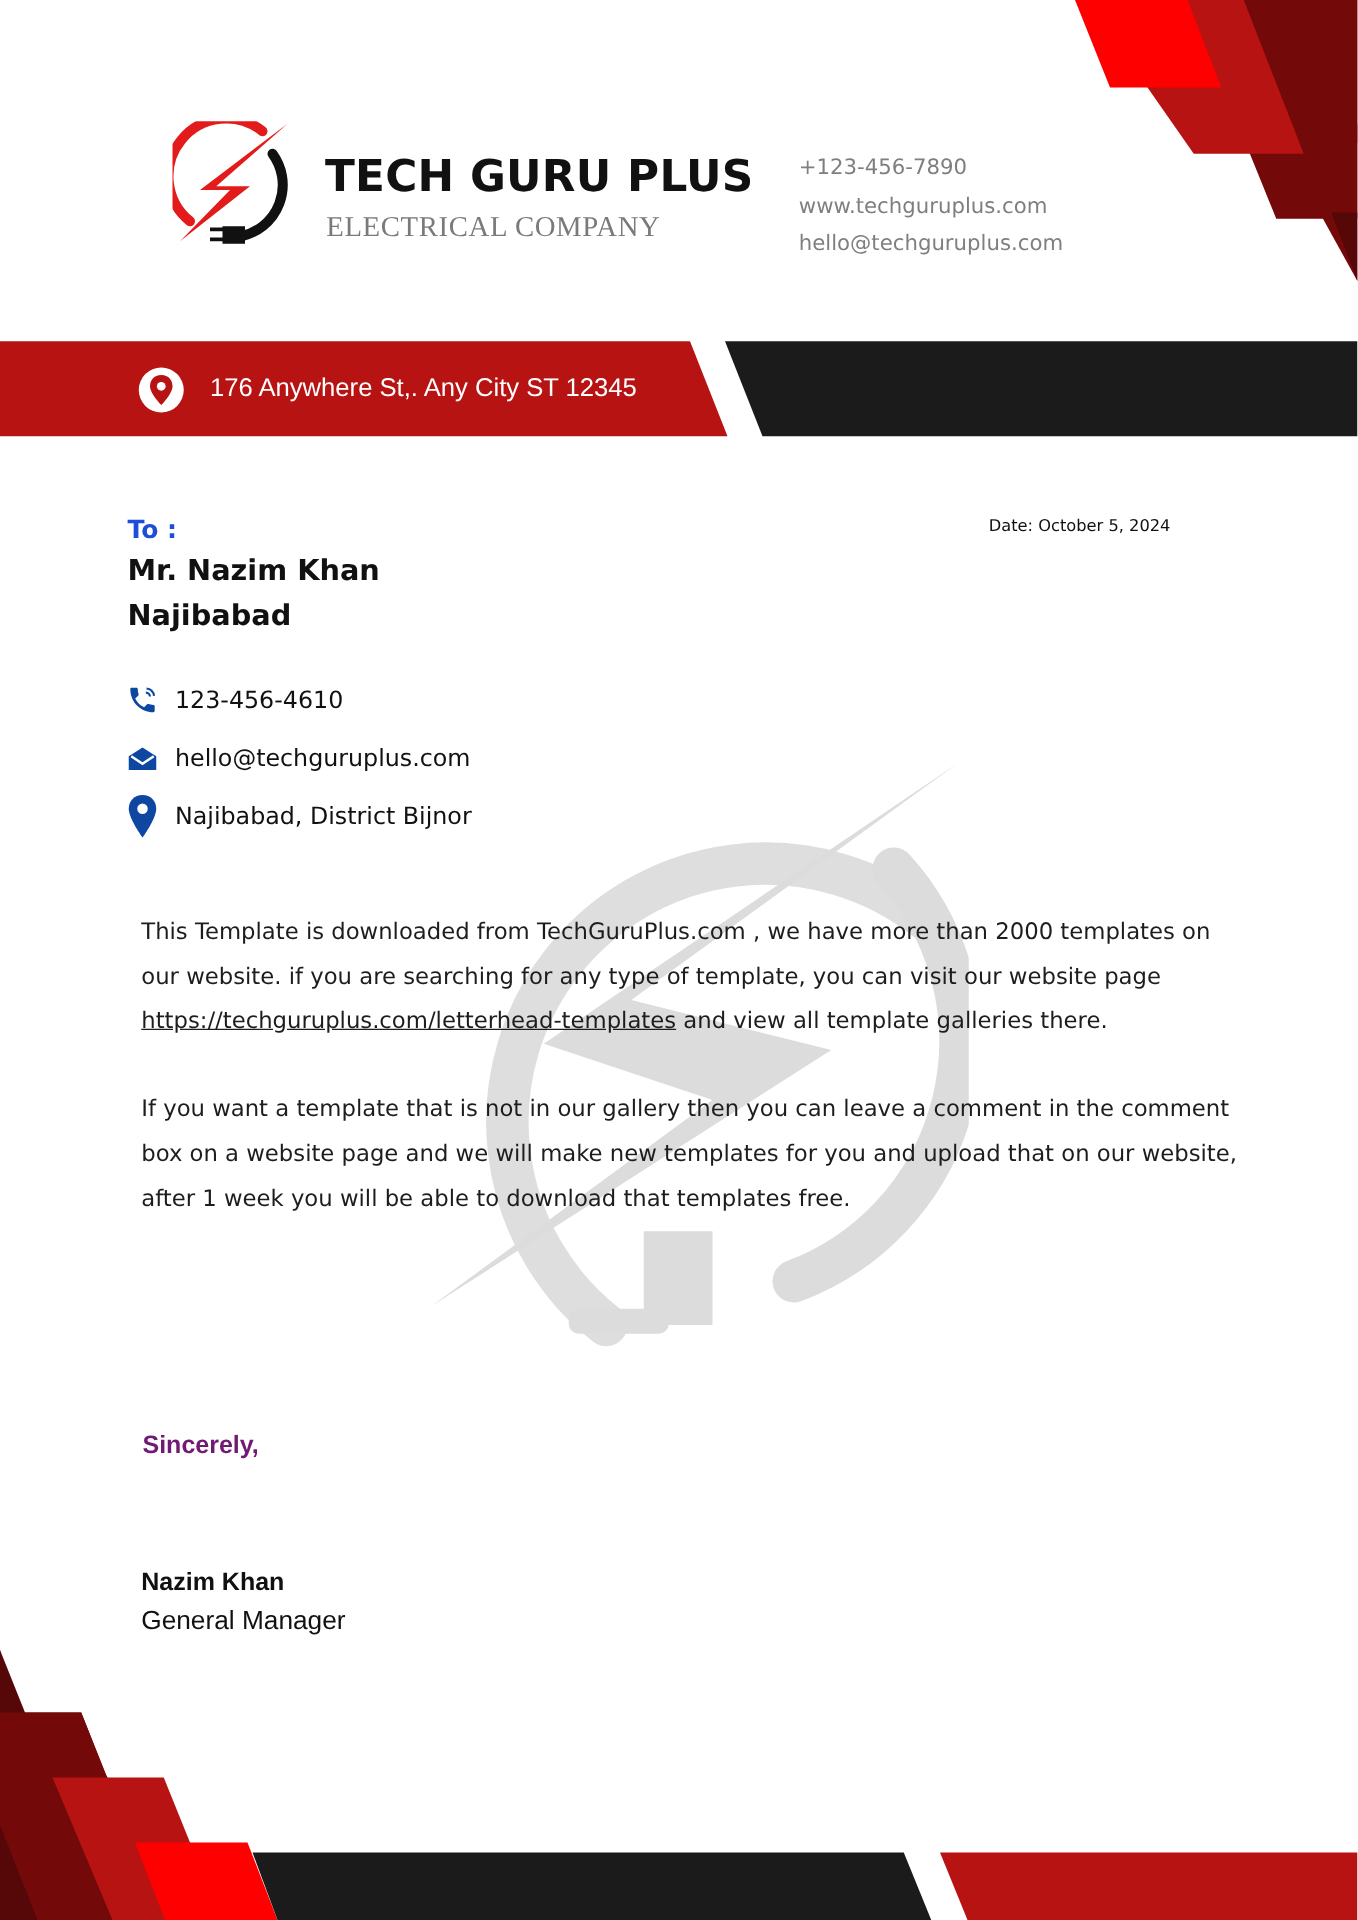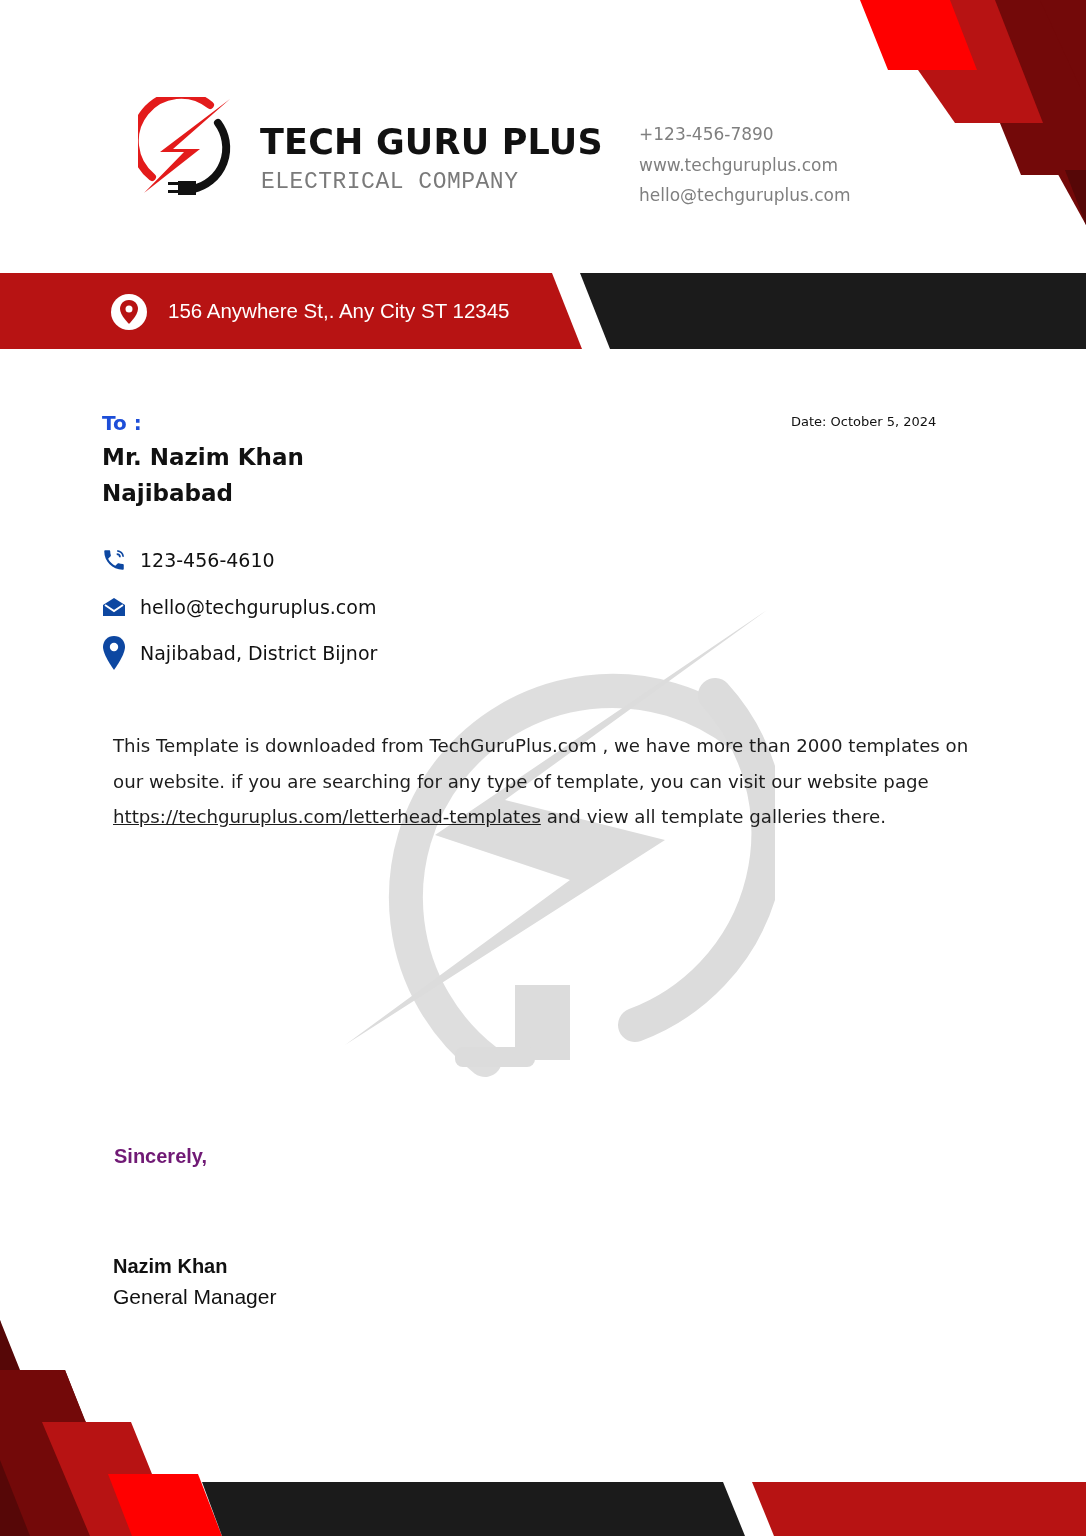--- a/index.html
+++ b/index.html
@@ -13,21 +13,21 @@
     svg.deco { position: absolute; left: 0; top: 0; }
 
     
     .logo-icon { left: 138px; top: 97px; width: 100px; height: 102px; }
     .brand-title {
       left: 260px; top: 122px; font-family: "DejaVu Sans", sans-serif;
       font-weight: bold; font-size: 35px; letter-spacing: 0.2px; color: #111;
       white-space: nowrap;
     }
     .brand-sub {
-      left: 261px; top: 169px; font-family: Liberation Mono, monospace;
+      left: 261px; top: 169px; font-family: Liberation Serif, serif;
       font-size: 23px; color: #7a7a7a; letter-spacing: 0.5px; white-space: nowrap;
     }
     .hdr-contact {
       left: 639px; top: 119px; font-family: "DejaVu Sans", sans-serif;
       font-size: 17px; color: #7f7f7f; line-height: 30.5px;
     }
     .hdr-contact div { white-space: nowrap; }
 
     
     .address-pin { left: 110px; top: 293px; width: 38px; height: 38px; }
@@ -109,21 +109,21 @@
   <div>+123-456-7890</div>
   <div>www.techguruplus.com</div>
   <div>hello@techguruplus.com</div>
 </div>
 
 <svg class="abs address-pin" viewBox="0 0 38 38">
   <circle cx="19" cy="19" r="18" fill="#ffffff"></circle>
   <path d="M19 7 C13 7 10 11.5 10 16 C10 22 19 31 19 31 C19 31 28 22 28 16 C28 11.5 25 7 19 7 Z" fill="#b71313"></path>
   <circle cx="19" cy="16" r="3.5" fill="#ffffff"></circle>
 </svg>
-<div class="abs address-text">156 Anywhere St,. Any City ST 12345</div>
+<div class="abs address-text">176 Anywhere St,. Any City ST 12345</div>
 
 <div class="abs to-label">To :</div>
 <div class="abs recipient-name">Mr. Nazim Khan</div>
 <div class="abs recipient-city">Najibabad</div>
 <div class="abs date-line">Date: October 5, 2024</div>
 
 <div class="abs contact-row" style="top:543px;">
   <span class="ci">
     <svg width="26" height="26" viewBox="0 0 24 24">
         <path d="M6.6 10.8c1.4 2.8 3.8 5.1 6.6 6.6l2.2-2.2c.3-.3.7-.4 1-.2 1.1.4 2.3.6 3.6.6.6 0 1 .4 1 1V20c0 .6-.4 1-1 1C10.6 21 3 13.4 3 4c0-.6.4-1 1-1h3.5c.6 0 1 .4 1 1 0 1.3.2 2.5.6 3.6.1.3 0 .7-.2 1l-2.3 2.2z" fill="#0d47a1"></path>
@@ -146,17 +146,18 @@
     <svg width="24" height="36" viewBox="0 0 24 36">
         <path d="M12 1 C5.5 1 1 5.8 1 12 C1 20 12 35 12 35 C12 35 23 20 23 12 C23 5.8 18.5 1 12 1 Z" fill="#0d47a1"></path>
         <circle cx="12" cy="12" r="4.2" fill="#ffffff"></circle>
       </svg>
   </span>
   <span class="ct">Najibabad, District Bijnor</span>
 </div>
 
 <div class="abs letter-body">
   <p><span>This Template is downloaded from TechGuruPlus.com , we have more than 2000 templates on our website.  if you are searching for any type of template, you can visit our website page </span><a>https://techguruplus.com/letterhead-templates</a><span> and view all template galleries there.</span></p>
+  <p>If you want a template that is not in our gallery then you can leave a comment in the comment box on a website page and we will make new templates for you and upload that on our website, after 1 week you will be able to download that templates free.</p>
 </div>
 
 <div class="abs closing">Sincerely,</div>
 <div class="abs signer-name">Nazim Khan</div>
 <div class="abs signer-title">General Manager</div>
 
 </body></html>

